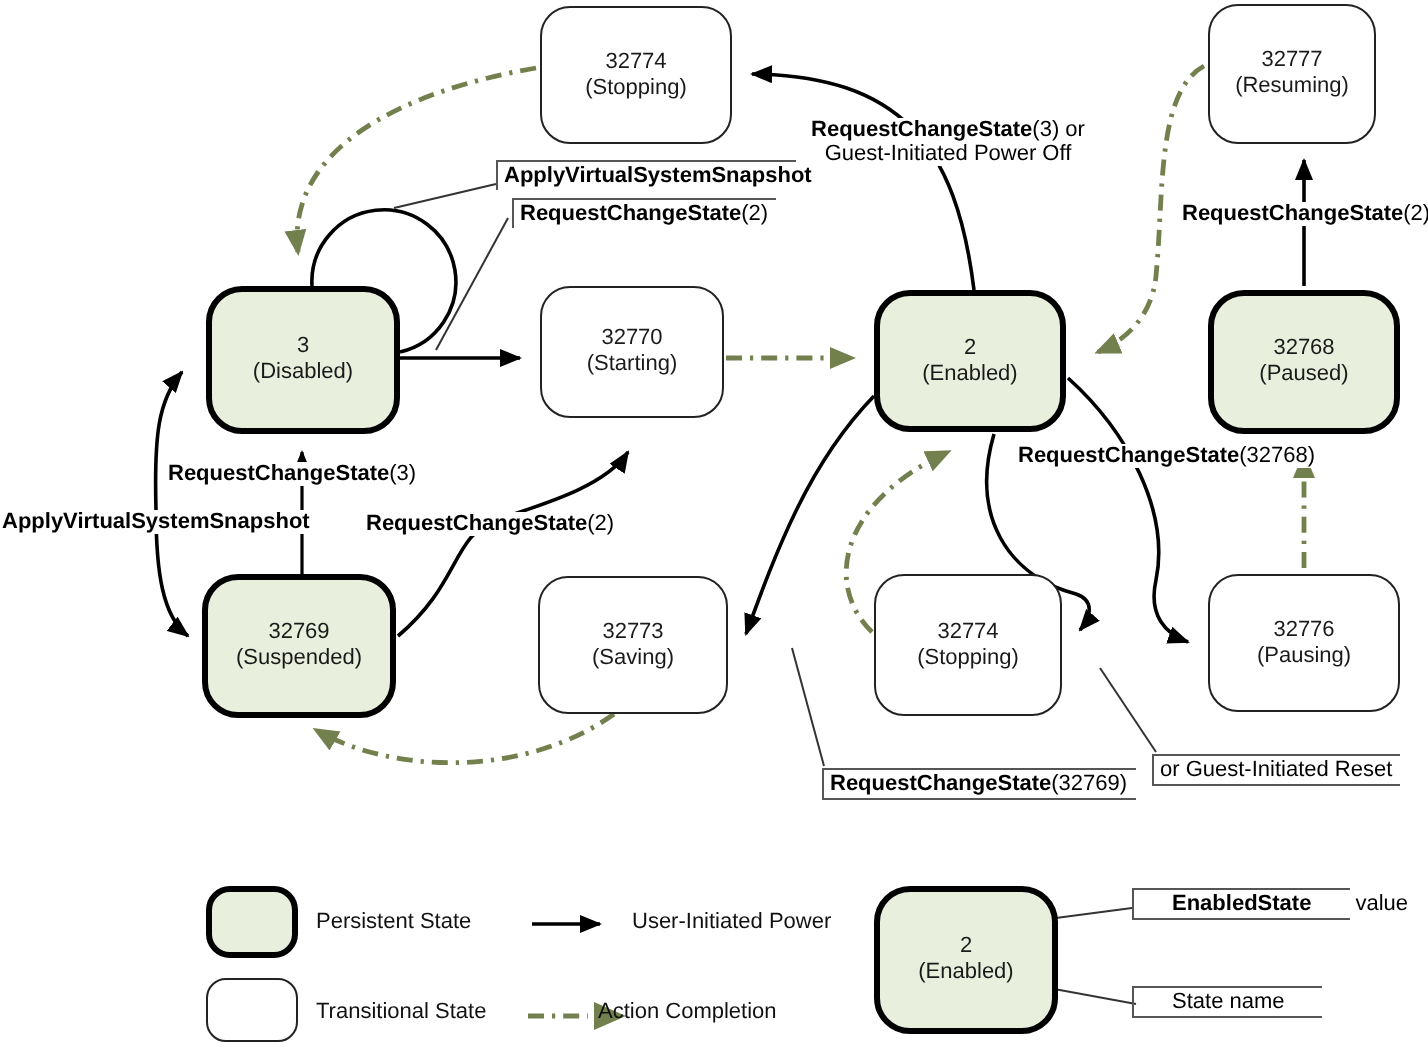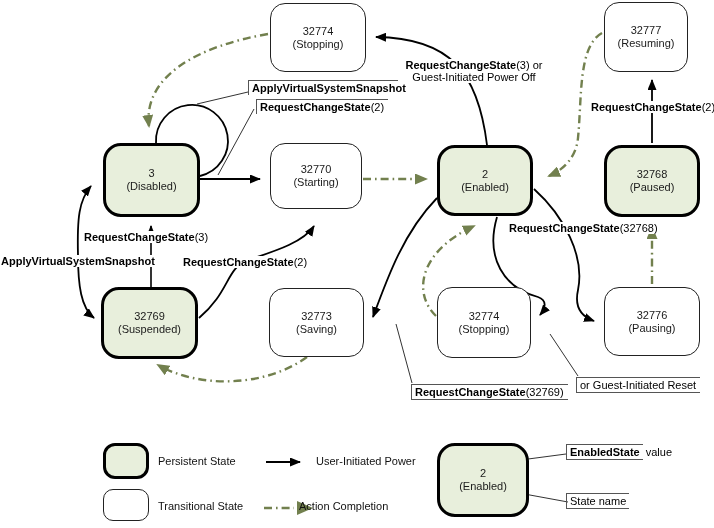--- a/index.html
+++ b/index.html
@@ -10,21 +10,21 @@
          justify-content:center;text-align:center;font-size:11px;line-height:13px;color:#1a1a1a;
          box-sizing:border-box;background:#fff;}
   .persistent{background:#e8efdc;border:3.5px solid #000;border-radius:18px;}
   .transitional{background:#fff;border:1.4px solid #222;border-radius:15px;}
   .alabel{position:absolute;z-index:2;font-size:11px;font-weight:bold;color:#000;
           background:#fff;white-space:nowrap;line-height:12px;}
   .alabel .nrm,.nrm{font-weight:normal;}
   .center{text-align:center;white-space:normal;}
   .callout{border:1px solid #555;border-right:none;padding:1px 4px 1px 3px;}
   .callout.open{border-bottom:none;}
-  .cbox{display:inline-block;border:1px solid #555;border-right:none;padding:1px 3px;}
+  .cbox{display:inline-block;border:1px solid #555;border-right:none;padding:1px 19px;}
   .llabel{position:absolute;z-index:2;font-size:11px;color:#111;white-space:nowrap;}
   .swatch{position:absolute;z-index:3;box-sizing:border-box;}
 </style>
 </head>
 <body>
 
 <div class="stage">
 
   <svg class="wires" width="714" height="528" viewBox="0 0 714 528">
     <defs>

